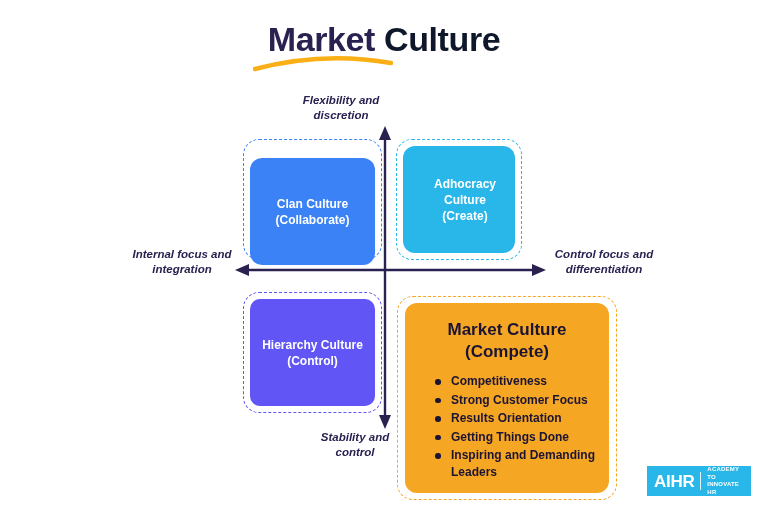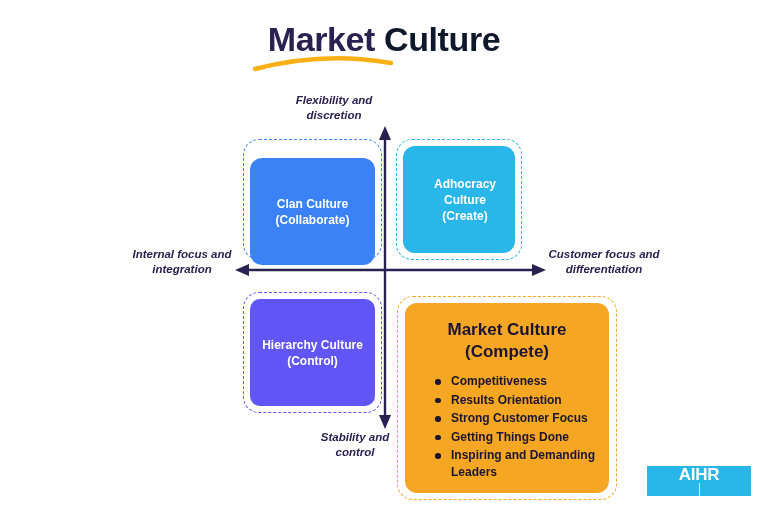--- a/index.html
+++ b/index.html
@@ -60,21 +60,21 @@
   
   .axis-label {
     position: absolute;
     font-style: italic;
     font-weight: bold;
     font-size: 11.5px;
     line-height: 15px;
     color: #2A2150;
     text-align: center;
   }
-  #label-top    { left: 279px; top: 93px;  width: 110px; }
+  #label-top    { left: 286px; top: 93px;  width: 110px; }
   #label-left   { left: 124px; top: 247px; width: 116px; }
   #label-right  { left: 540px; top: 247px; width: 128px; }
   #label-bottom { left: 300px; top: 430px; width: 110px; }
 
   
   .quad {
     position: absolute;
     box-sizing: border-box;
     border-radius: 12px;
     display: flex;
@@ -155,21 +155,20 @@
     position: absolute;
     left: 647px;
     top: 466px;
     width: 104px;
     height: 30px;
     background: #29B6E8;
     display: flex;
     align-items: center;
     padding: 0 7px;
     box-sizing: border-box;
-    flex-direction: column;
   }
   .aihr-mark {
     color: #ffffff;
     font-weight: bold;
     font-size: 17px;
     letter-spacing: -0.3px;
     line-height: 17px;
   }
   .aihr-sep {
     width: 1px;
@@ -214,21 +213,21 @@
     <polygon points="385,126 391,140 379,140" fill="#2A2150"></polygon>
     <polygon points="385,429 391,415 379,415" fill="#2A2150"></polygon>
 
     <line x1="246" y1="270" x2="535" y2="270" stroke="#2A2150" stroke-width="2.4"></line>
     <polygon points="235,270 249,264 249,276" fill="#2A2150"></polygon>
     <polygon points="546,270 532,264 532,276" fill="#2A2150"></polygon>
   </svg>
 
   <div class="axis-label" id="label-top">Flexibility and discretion</div>
   <div class="axis-label" id="label-left">Internal focus and integration</div>
-  <div class="axis-label" id="label-right">Customer focus and differentiation</div>
+  <div class="axis-label" id="label-right">Control focus and differentiation</div>
   <div class="axis-label" id="label-bottom">Stability and control</div>
 
   <div class="quad-dash" id="dash-clan"></div>
   <div class="quad" id="box-clan">
     <div class="quad-label">Clan Culture<br>(Collaborate)</div>
   </div>
 
   <div class="quad-dash" id="dash-adhocracy"></div>
   <div class="quad" id="box-adhocracy">
     <div class="quad-label">Adhocracy Culture<br>(Create)</div>
@@ -237,22 +236,22 @@
   <div class="quad-dash" id="dash-hierarchy"></div>
   <div class="quad" id="box-hierarchy">
     <div class="quad-label">Hierarchy Culture<br>(Control)</div>
   </div>
 
   <div class="quad-dash" id="dash-market"></div>
   <div class="quad" id="box-market">
     <div class="market-title">Market Culture<br>(Compete)</div>
     <ul class="market-list">
       <li>Competitiveness</li>
+      <li>Strong Customer Focus</li>
       <li>Results Orientation</li>
-      <li>Strong Customer Focus</li>
       <li>Getting Things Done</li>
       <li>Inspiring and Demanding Leaders</li>
     </ul>
   </div>
 
   <div id="aihr-logo">
     <div class="aihr-mark">AIHR</div>
     <div class="aihr-sep"></div>
     <div class="aihr-tag">
       <div>ACADEMY TO</div>

